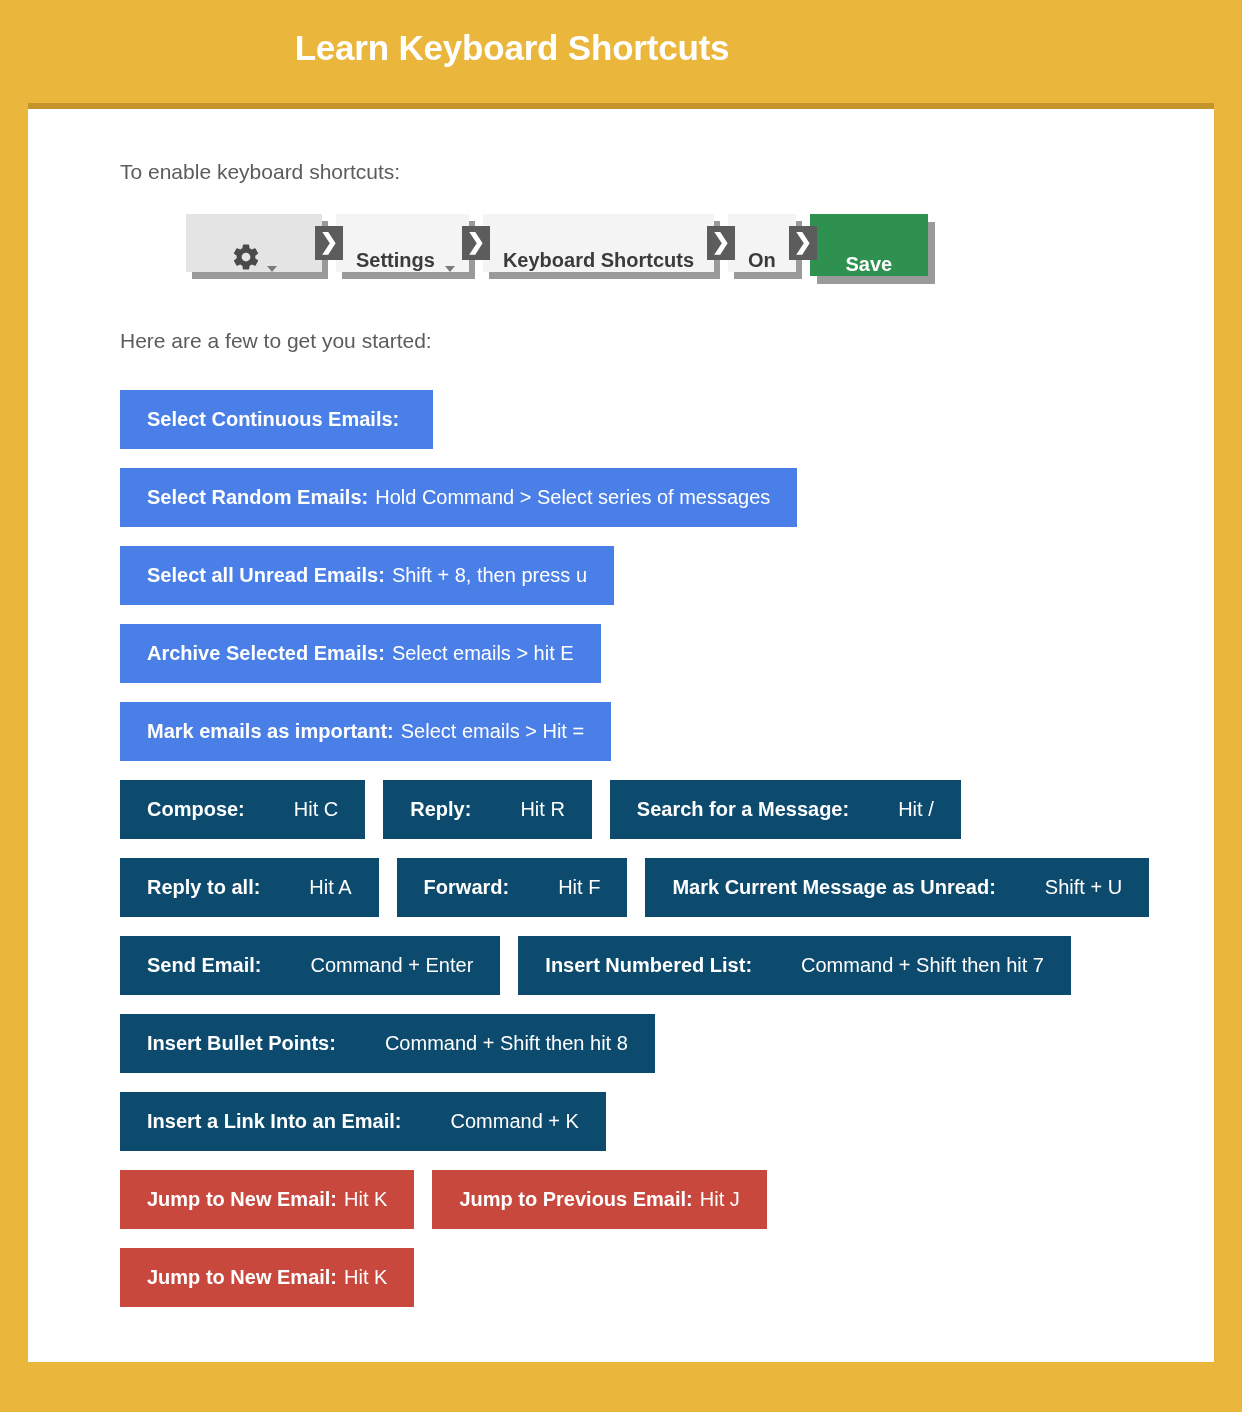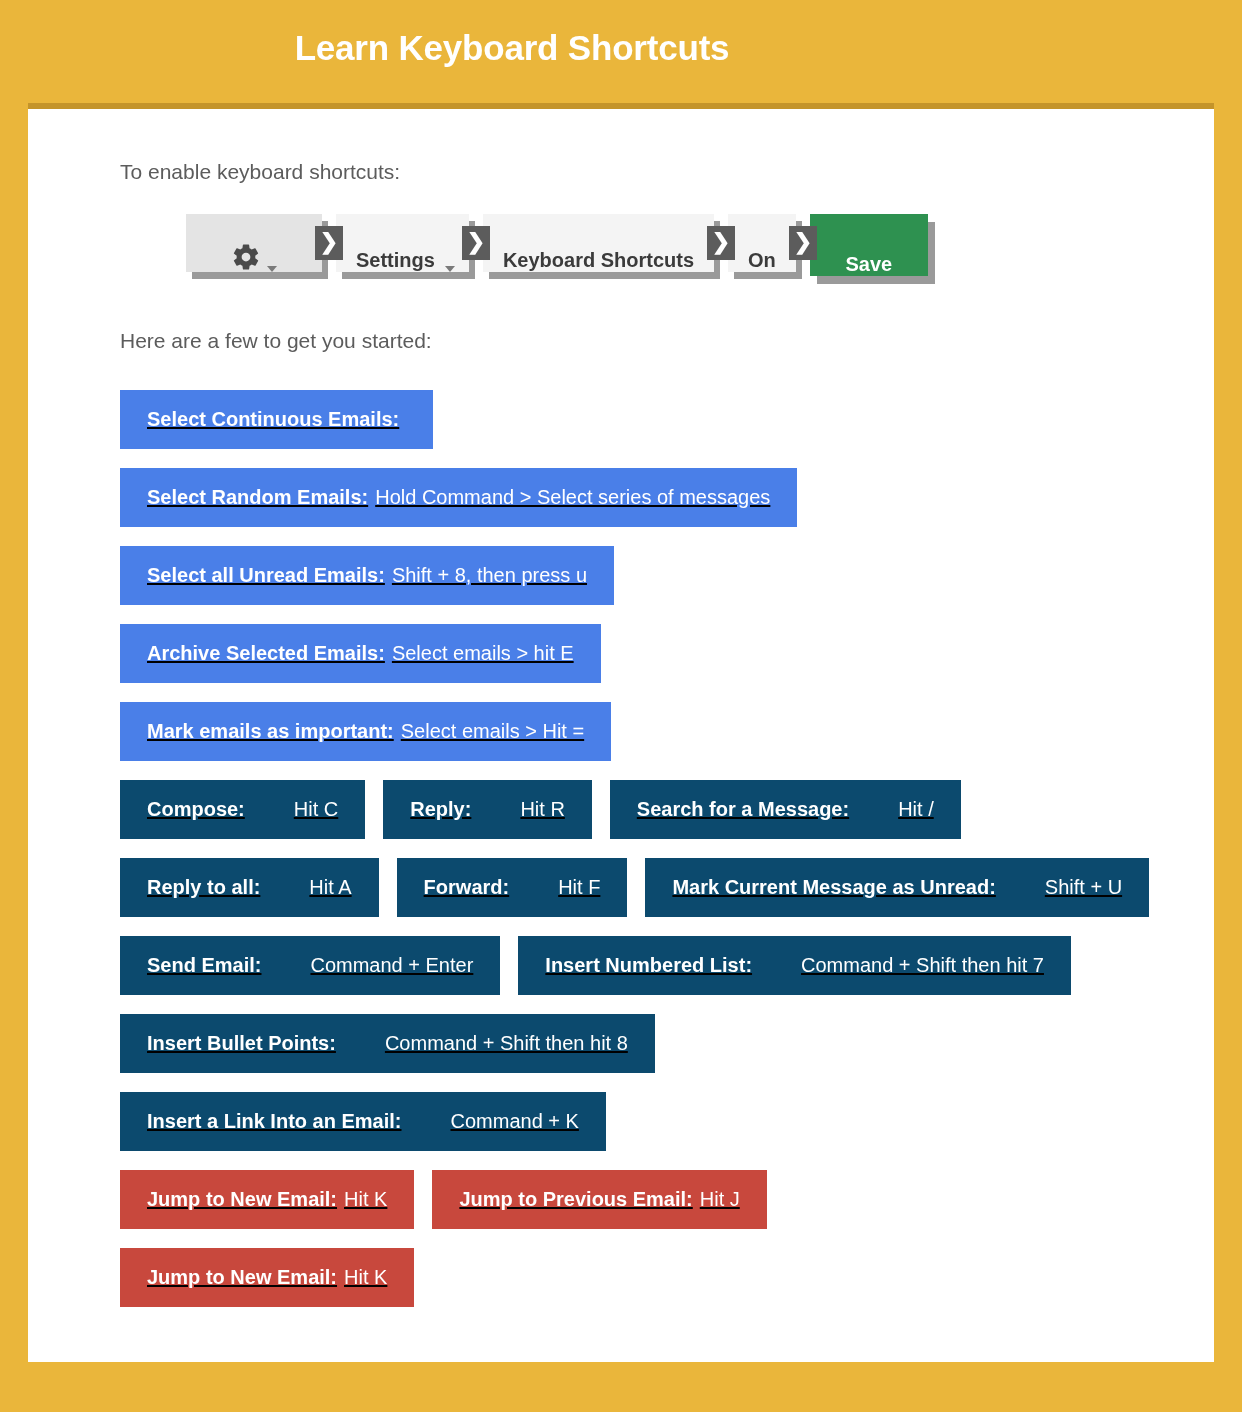--- a/index.html
+++ b/index.html
@@ -131,21 +131,20 @@
     line-height: 1;
     transform: translateY(-1px);
   }
 
   
   #chips {
     position: absolute;
     left: 92px;
     top: 281px;
     width: 1060px;
-    text-decoration: underline;
   }
 
   .chip-row {
     display: flex;
     align-items: flex-start;
     gap: 18px;
     margin-bottom: 19px;
   }
 
   .chip {

